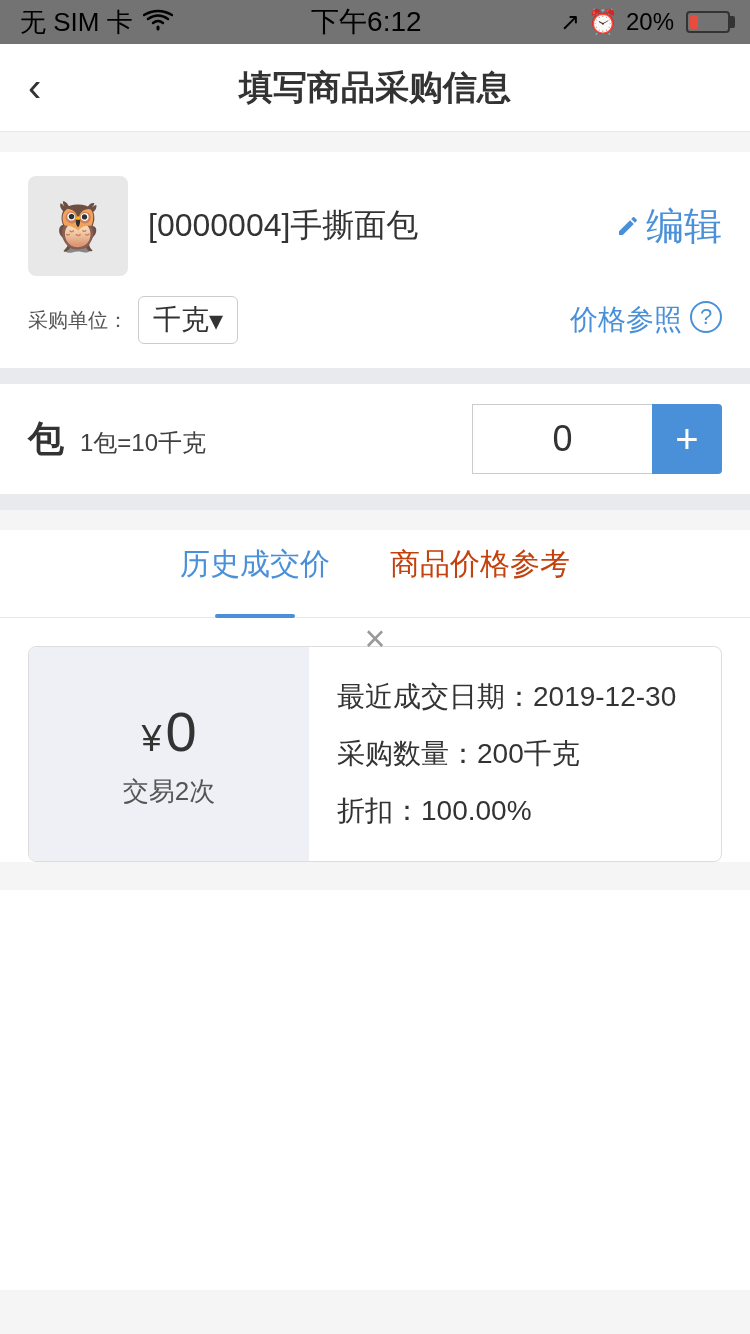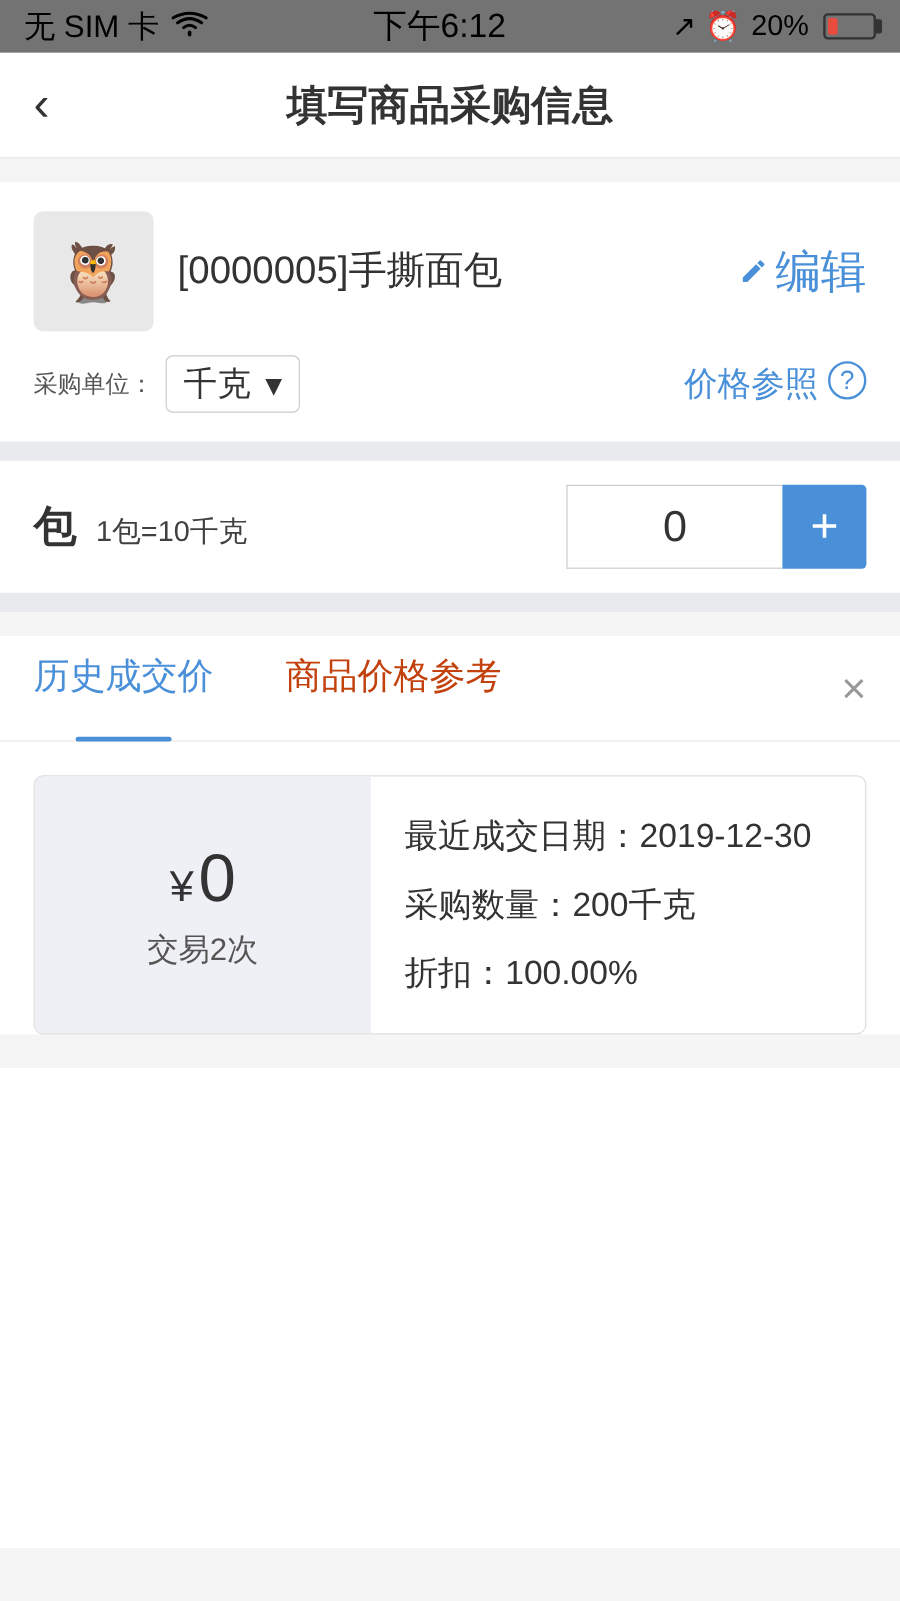--- a/index.html
+++ b/index.html
@@ -149,21 +149,21 @@
     .unit-label {
       font-size: 20px;
       color: #555;
     }
     .unit-select {
       display: inline-flex;
       align-items: center;
       border: 1px solid #ccc;
       border-radius: 6px;
       padding: 4px 14px;
-      gap: 12px;
+      gap: 0;
       font-size: 28px;
       color: #333;
       background: #fff;
       cursor: pointer;
       margin-left: 10px;
     }
     .price-ref {
       display: flex;
       align-items: flex-start;
       gap: 8px;
@@ -247,20 +247,21 @@
       background: #fff;
       margin-top: 20px;
     }
     .tabs-header {
       display: flex;
       align-items: center;
       justify-content: space-between;
       padding: 0 28px;
       border-bottom: 1px solid #e8e8e8;
       height: 88px;
+      flex-direction: column;
     }
     .tabs-list {
       display: flex;
       gap: 60px;
     }
     .tab-item {
       font-size: 30px;
       color: #c2410c;
       padding-bottom: 20px;
       position: relative;
@@ -370,21 +371,21 @@
   <span class="nav-back">‹</span>
   <span class="nav-title">填写商品采购信息</span>
 </div>
 
 <div class="product-card">
   <div class="product-header">
     <div class="product-info">
       <div class="product-image">
         <span class="owl-icon">🦉</span>
       </div>
-      <span class="product-name">[0000005]手撕面包</span>
+      <span class="product-name">[0000004]手撕面包</span>
     </div>
     <div class="edit-btn">
       <svg width="24" height="24" viewBox="0 0 24 24" fill="none">
         <path d="M3 17.25V21h3.75L17.81 9.94l-3.75-3.75L3 17.25zM20.71 7.04a1 1 0 0 0 0-1.41l-2.34-2.34a1 1 0 0 0-1.41 0l-1.83 1.83 3.75 3.75 1.83-1.83z" fill="#4a90d9"></path>
       </svg>
       <span>编辑</span>
     </div>
   </div>
   <div class="product-unit-row">
     <div style="display:flex;align-items:center;">

